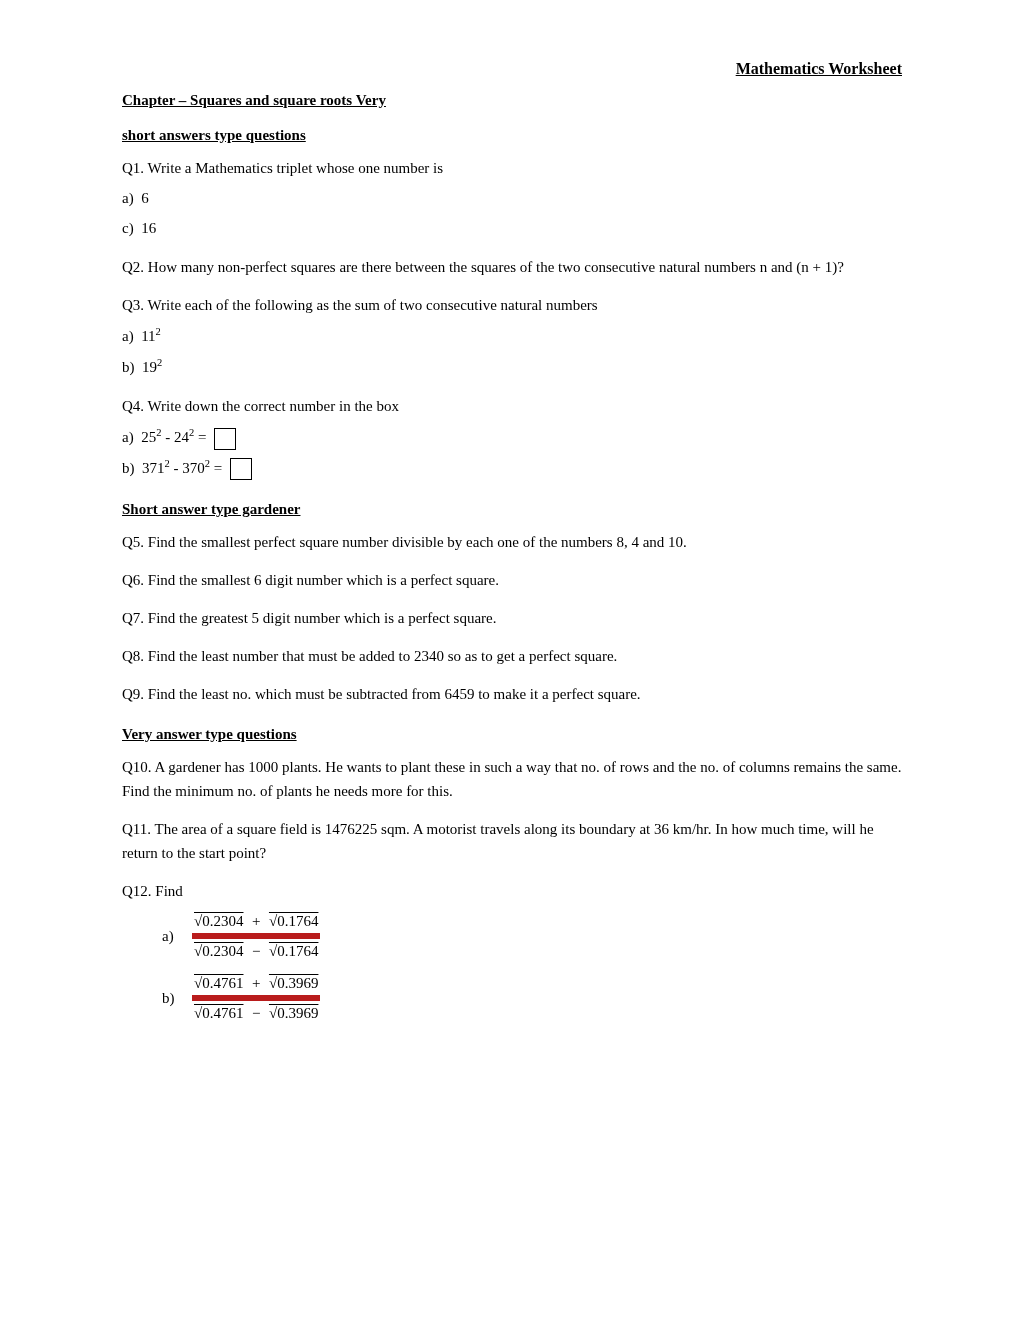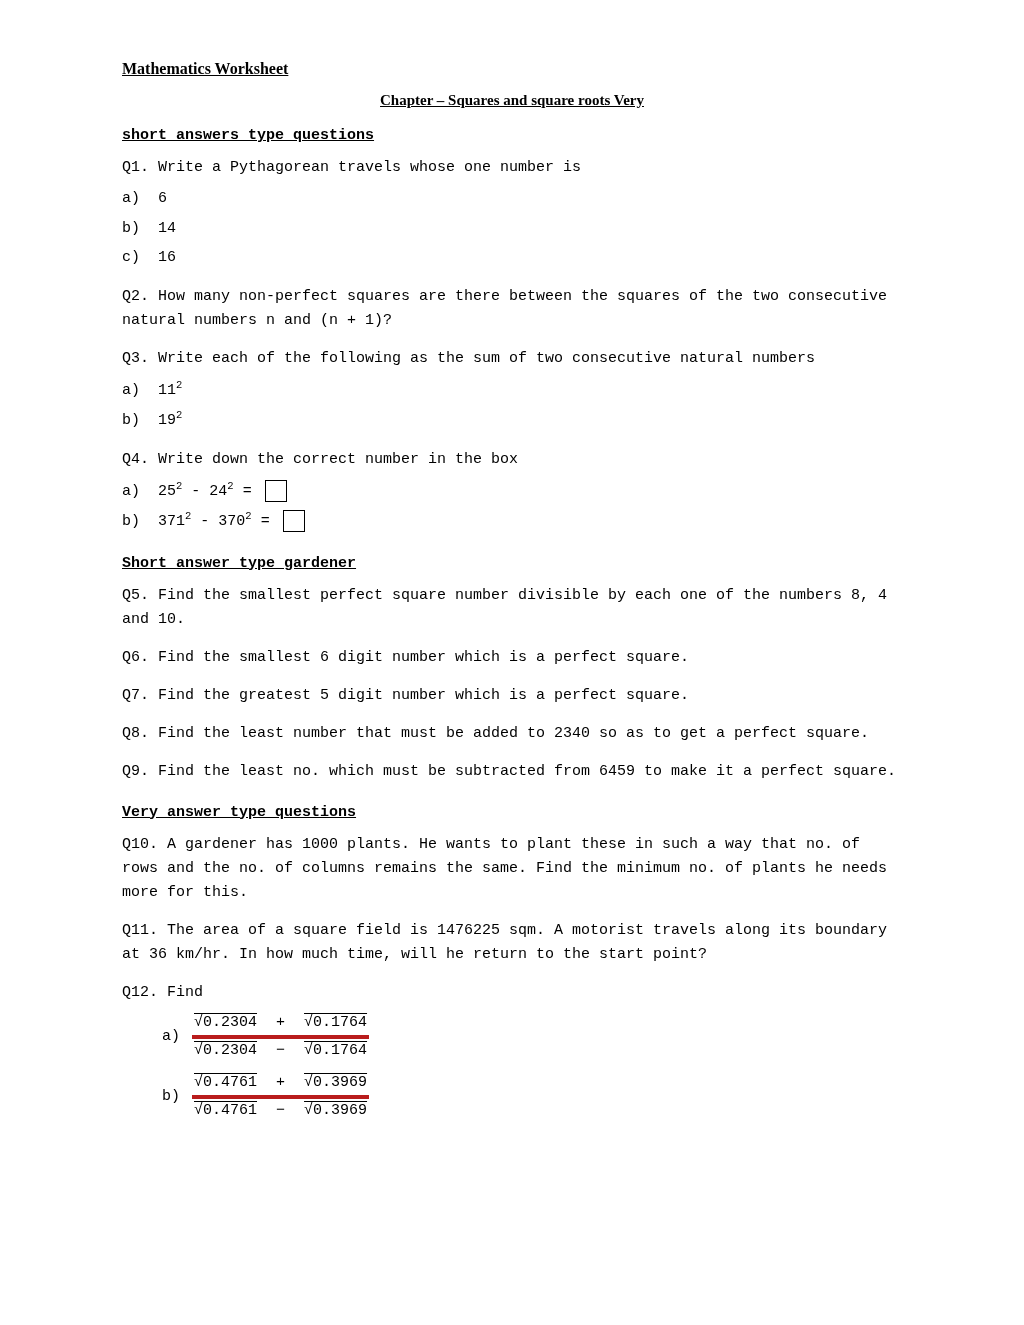--- a/index.html
+++ b/index.html
@@ -13,29 +13,28 @@
       justify-content: center;
       padding: 60px 20px;
     }
 
     .page {
       width: 780px;
       max-width: 100%;
     }
 
     .title {
-      text-align: left;
+      text-align: right;
       font-weight: bold;
       text-decoration: underline;
       font-size: 16px;
       margin-bottom: 14px;
     }
 
     .chapter-title {
-      text-align: center;
       font-weight: bold;
       text-decoration: underline;
       font-size: 15px;
       margin-bottom: 18px;
     }
 
     .section-heading {
       font-weight: bold;
       text-decoration: underline;
       font-size: 15px;
@@ -67,21 +66,20 @@
       margin-left: 4px;
     }
 
     sup {
       font-size: 0.7em;
       vertical-align: super;
     }
 
     .section-gap {
       margin-bottom: 20px;
-      font-family: Liberation Mono, monospace;
     }
 
     .q12-sub {
       margin-left: 40px;
       margin-top: 6px;
     }
 
     .q12-sub-item {
       display: flex;
       align-items: center;
@@ -94,21 +92,21 @@
 
     .frac-line {
       display: inline-flex;
       flex-direction: column;
       align-items: center;
       vertical-align: middle;
       margin: 0 2px;
     }
 
     .frac-top {
-      border-bottom: 4px solid #b91c1c;
+      border-bottom: 6px solid #b91c1c;
       width: 100%;
       text-align: right;
       padding: 0 2px;
     }
 
     .frac-bot {
       padding: 0 2px;
     }
   </style>
 </head>
@@ -117,24 +115,23 @@
 <div class="page">
 
   <div class="title">Mathematics Worksheet</div>
 
   <div class="chapter-title">Chapter – Squares and square roots Very</div>
 
   <div class="section-gap">
     <div class="section-heading">short answers type questions</div>
 
     <div class="question">
-      <span>Q1. Write a Pythagorean travels whose one number is</span>
+      <span>Q1. Write a Mathematics triplet whose one number is</span>
       <ul class="sub-list">
         <li>a)&nbsp;&nbsp;6</li>
-        <li>b)&nbsp;&nbsp;14</li>
         <li>c)&nbsp;&nbsp;16</li>
       </ul>
     </div>
 
     <div class="question">
       <span>Q2. How many non-perfect squares are there between the squares of the two consecutive natural numbers n and (n + 1)?</span>
     </div>
 
     <div class="question">
       <span>Q3. Write each of the following as the sum of two consecutive natural numbers</span>

